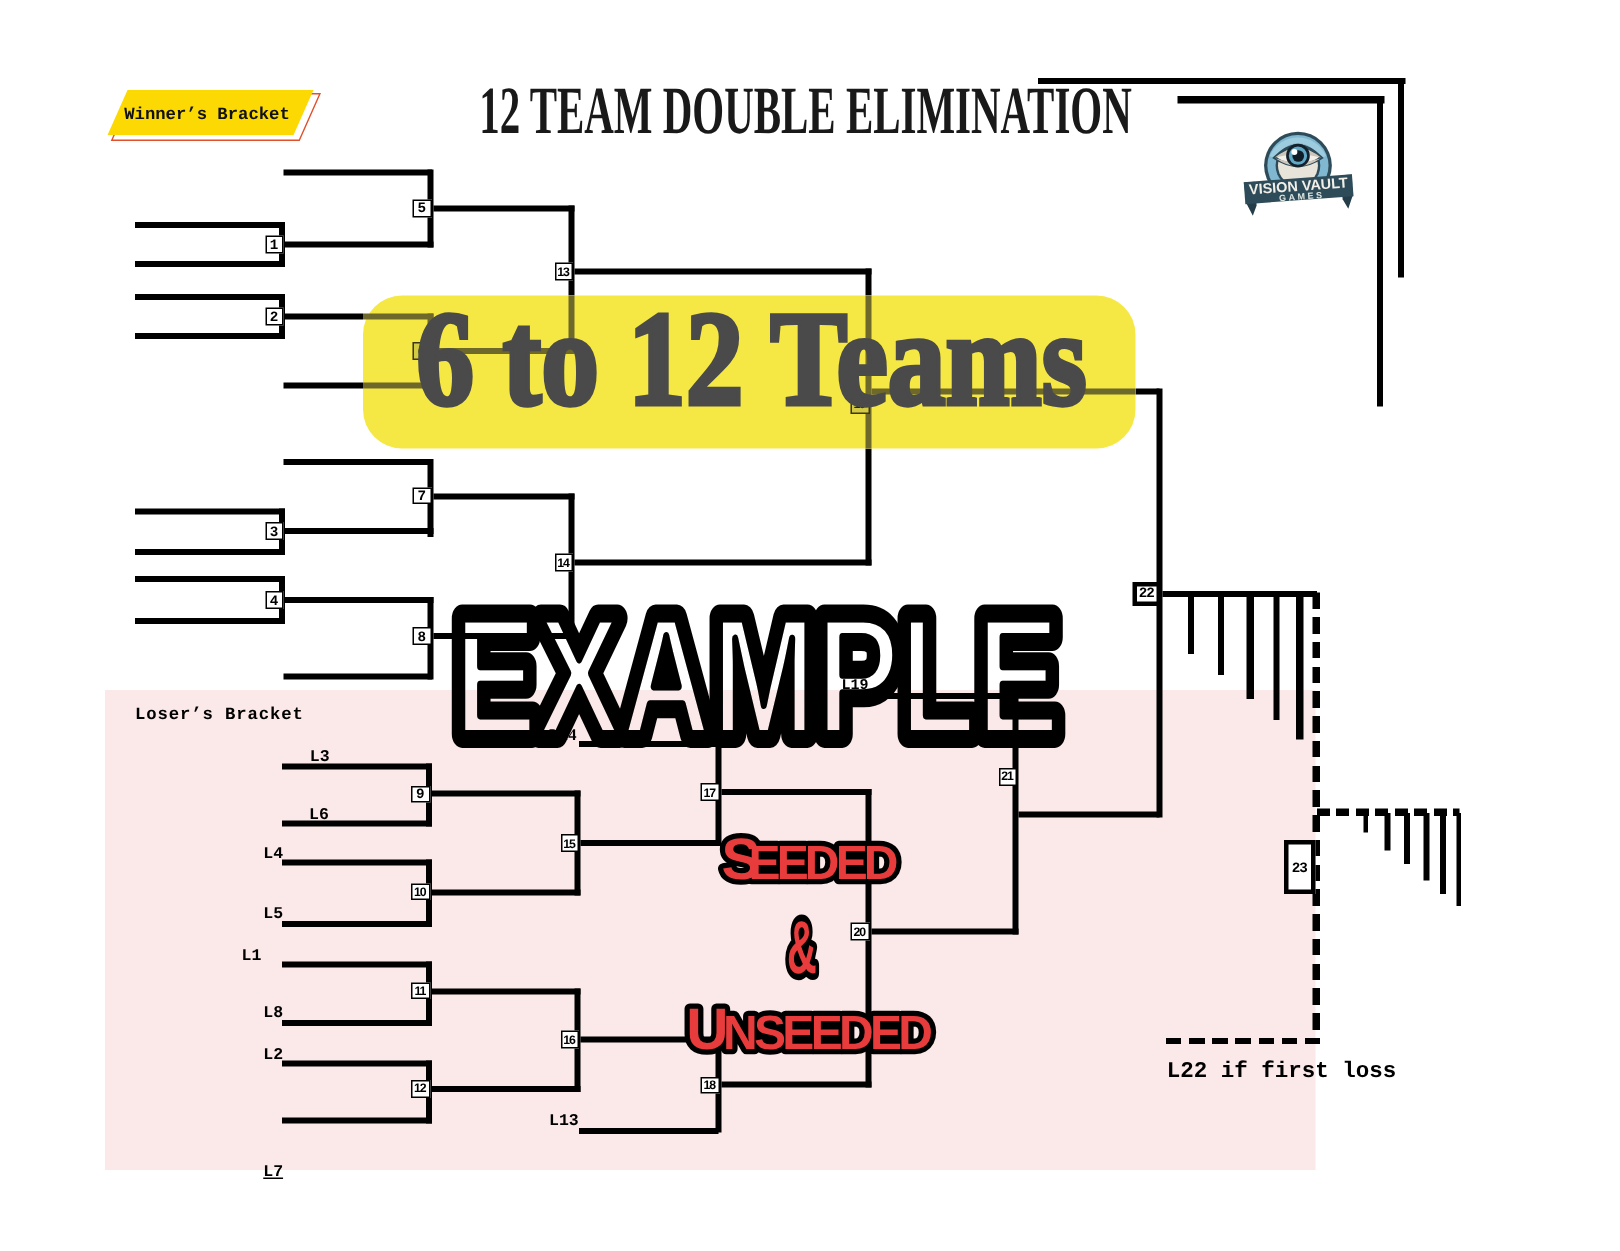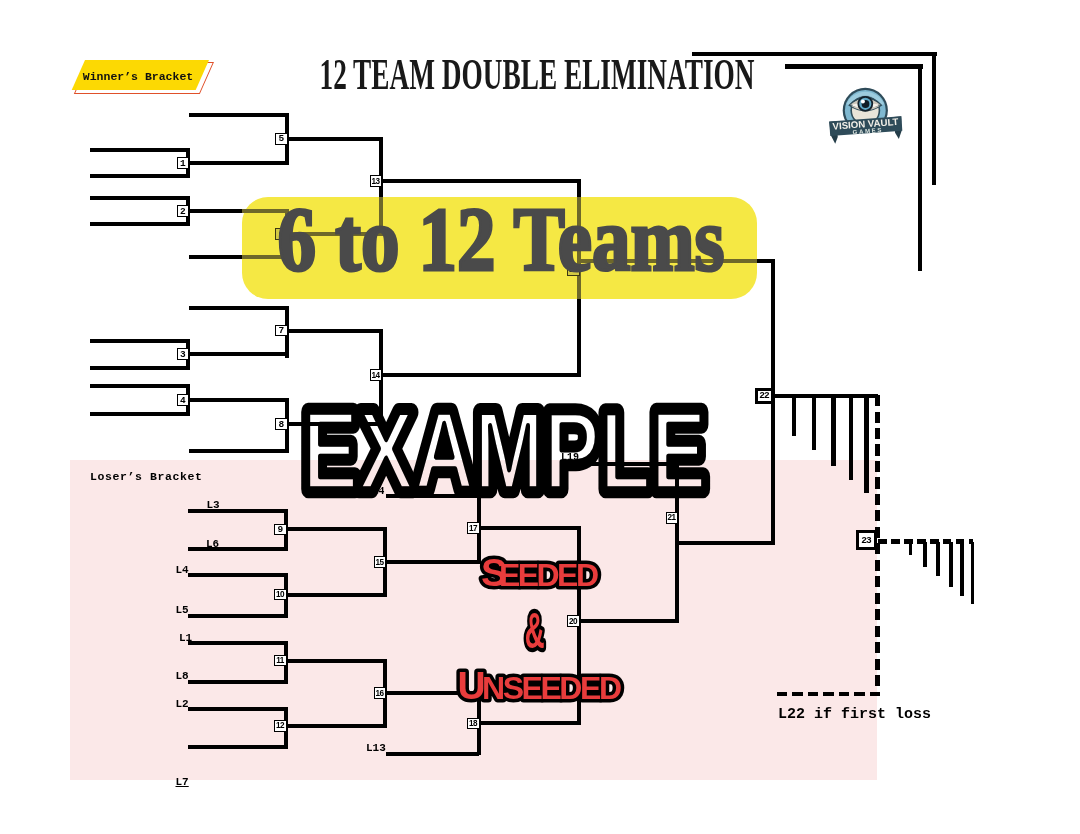--- a/index.html
+++ b/index.html
@@ -138,21 +138,21 @@
 <div class="nb d2" style="left:274px;top:588.95px;">10</div>
 <div class="nb d2" style="left:274px;top:654.95px;">11</div>
 <div class="nb d2" style="left:274px;top:720.05px;">12</div>
 <div class="nb d2" style="left:373.5px;top:556.25px;">15</div>
 <div class="nb d2" style="left:373.5px;top:687.45px;">16</div>
 <div class="nb d2" style="left:467px;top:522.25px;">17</div>
 <div class="nb d2" style="left:467px;top:717.55px;">18</div>
 <div class="nb d2" style="left:567px;top:615.25px;">20</div>
 <div class="nb d2" style="left:665.5px;top:512px;">21</div>
 <div class="bb" style="left:755px;top:387.5px;width:19px;height:16px;">22</div>
-<div class="bb" style="left:856px;top:530px;width:21px;height:20px;">23</div>
+<div class="bb" style="left:856px;top:560px;width:21px;height:36px;">23</div>
 
 <svg width="1080" height="834" viewBox="0 0 1080 834" style="position:absolute;left:0;top:0;" xmlns="http://www.w3.org/2000/svg">
   <text x="319.5" y="88.8" font-family="Liberation Serif, serif" font-size="45" font-weight="bold" fill="#191919" textLength="435" lengthAdjust="spacingAndGlyphs">12 TEAM DOUBLE ELIMINATION</text>
   <text x="277.5" y="269.5" font-family="Liberation Serif, serif" font-size="90" font-weight="bold" fill="#4a4a4a" stroke="#4a4a4a" stroke-width="3.2" textLength="447" lengthAdjust="spacingAndGlyphs">6 to 12 Teams</text>
   <defs>
     <mask id="exm" maskUnits="userSpaceOnUse" x="0" y="0" width="1080" height="834">
       <rect width="1080" height="834" fill="#fff"></rect>
       <text x="302.5" y="489" font-family="Liberation Sans, sans-serif" font-size="112" font-weight="bold" fill="#000" textLength="404" lengthAdjust="spacingAndGlyphs">EXAMPLE</text>
       <text x="302.5" y="489" font-family="Liberation Sans, sans-serif" font-size="112" font-weight="bold" fill="none" stroke="#fff" stroke-width="5.5" stroke-linejoin="round" stroke-linecap="round" textLength="404" lengthAdjust="spacingAndGlyphs">EXAMPLE</text>
     </mask>
@@ -173,21 +173,21 @@
       <text x="457.5" y="699" font-size="39" textLength="23">U</text>
       <text x="482" y="699" font-size="32" textLength="140">NSEEDED</text>
     </g>
   </g>
 </svg>
 
 <div class="lb" style="left:175.5px;top:499.2px;padding-left:31px;">L3</div>
 <div class="lb" style="left:169px;top:537.7px;margin-left:37px;">L6</div>
 <div class="lb" style="left:175.5px;top:563.5px;">L4</div>
 <div class="lb" style="left:175.5px;top:604.2px;">L5</div>
-<div class="lb" style="left:179px;top:631.5px;">L1</div>
+<div class="lb" style="left:161px;top:631.5px;">L1</div>
 <div class="lb" style="left:175.5px;top:670.3px;">L8</div>
 <div class="lb" style="left:175.5px;top:697.7px;">L2</div>
 <div class="lb" style="left:175.5px;top:776px;text-decoration:underline;">L7</div>
 <div class="lb" style="left:366px;top:484.4px;font-family:Liberation Serif, serif;">L14</div>
 <div class="lb" style="left:366px;top:741.9px;">L13</div>
 <div class="lb" style="left:561px;top:452.4px;font-size:10px;">L19</div>
 <div class="lb" style="left:90px;top:470px;font-size:11.5px;letter-spacing:0.6px;">Loser’s Bracket</div>
 <div class="lb" style="left:777.9px;top:706px;font-size:15px;">L22 if first loss</div>
 
 <div style="position:absolute;left:88.2px;top:62.3px;width:123.6px;height:30.2px;border:1.6px solid #e0502a;transform:skewX(-23.9deg);transform-origin:top left;"></div>

